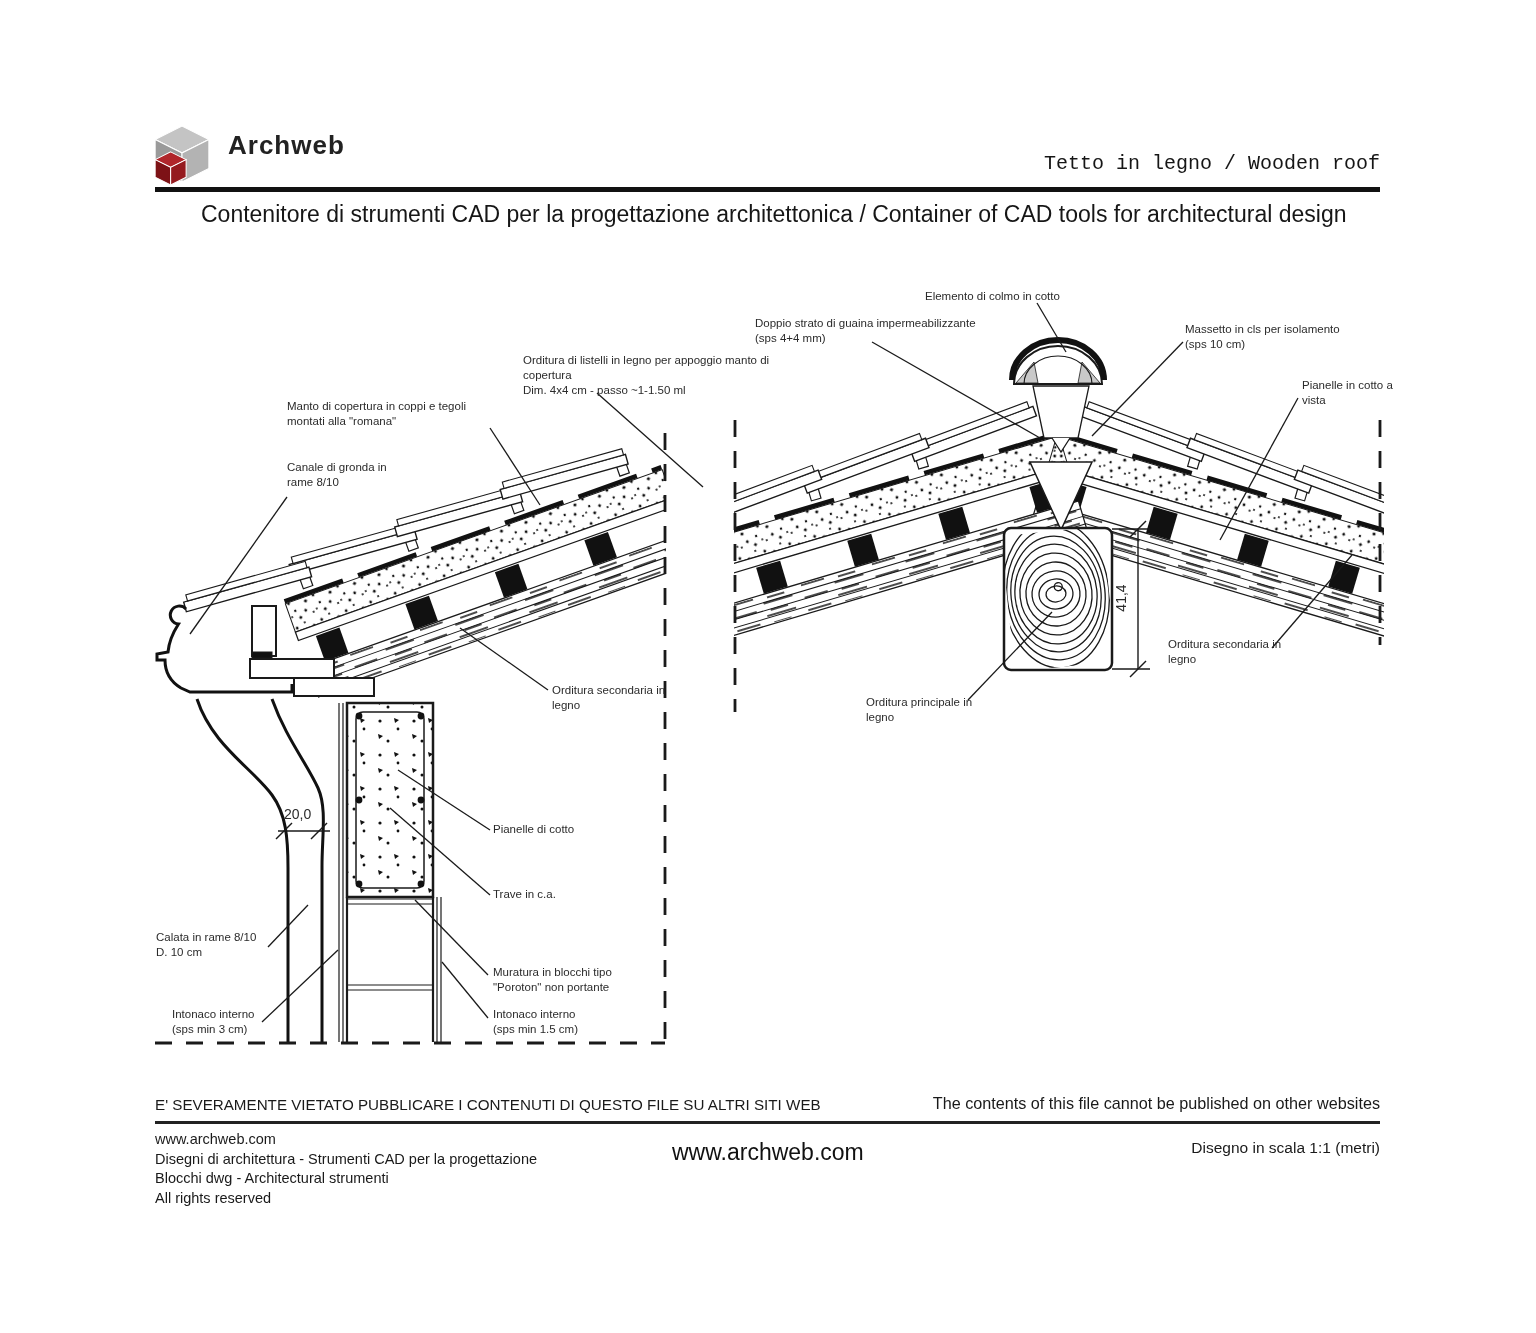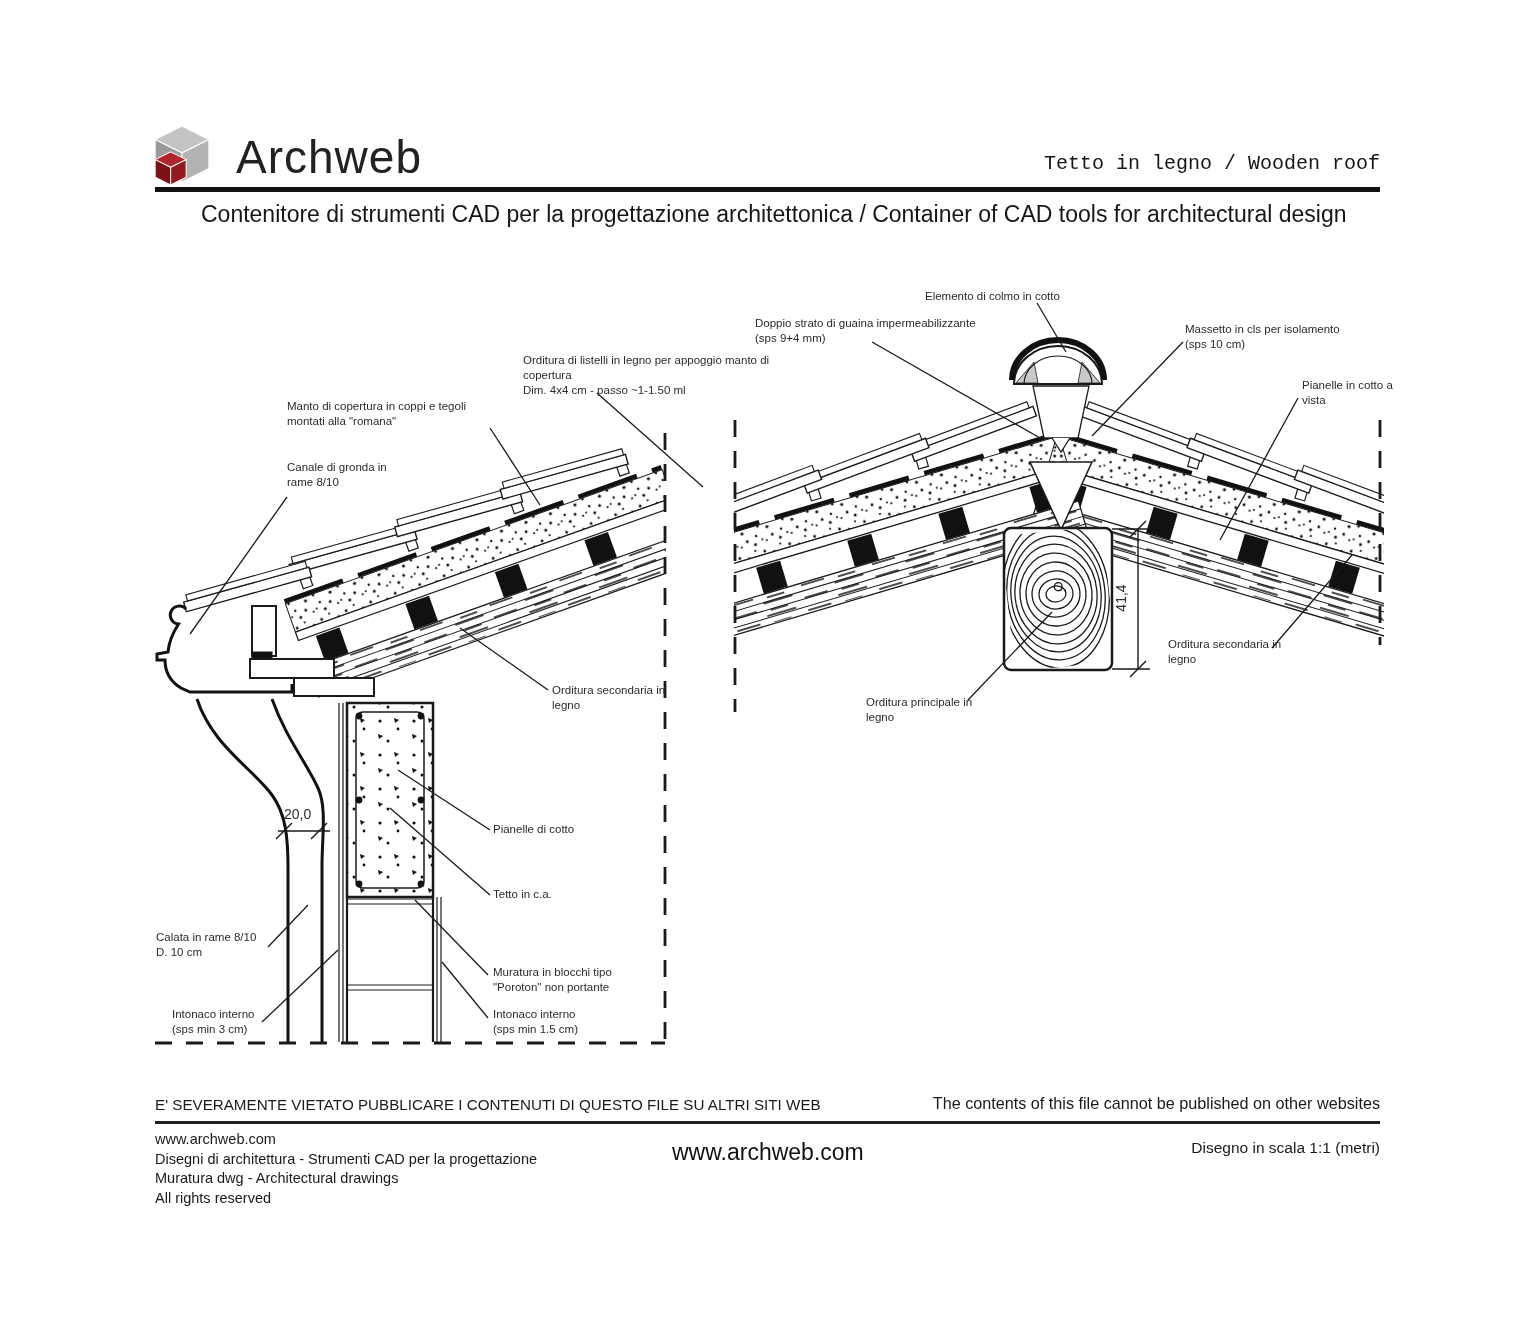--- a/index.html
+++ b/index.html
@@ -1,20 +1,20 @@
 <!DOCTYPE html>
 <html><head>
 <meta charset="utf-8">
 <style>
   html,body{margin:0;padding:0;background:#fff;}
   body{width:1536px;height:1333px;position:relative;overflow:hidden;
        font-family:"Liberation Sans",sans-serif;color:#1a1a1a;}
   .abs{position:absolute;}
   
-  #brand{left:228px;top:130px;font-size:46px;font-weight:normal;letter-spacing:1px;color:#222;margin-left:8px;}
+  #brand{left:228px;top:130px;font-size:26px;font-weight:bold;letter-spacing:1px;color:#222;}
   #topic{right:156px;top:152px;font-size:20px;color:#161616;font-family:Liberation Mono, monospace;}
   #rule-top{left:155px;top:187px;width:1225px;height:5px;background:#111;}
   #subtitle{left:155px;top:201px;width:1260px;font-size:23px;color:#161616;white-space:nowrap;margin-left:46px;}
   
   .dlabel{position:absolute;font-size:11.5px;line-height:1.3;color:#2b2b2b;white-space:pre-line;}
   .dim{position:absolute;font-size:14px;color:#2b2b2b;}
   #dim414{left:1121px;top:598px;transform:translate(-50%,-50%) rotate(-90deg);}
   
   #notice-it{left:155px;top:1096px;font-size:15.2px;text-align:center;}
   #notice-en{right:156px;top:1094px;font-size:16.2px;}
@@ -233,47 +233,47 @@
 
 <div class="dlabel" style="left:523px;top:353px">Orditura di listelli in legno per appoggio manto di
 copertura
 Dim. 4x4 cm - passo ~1-1.50 ml</div>
 <div class="dlabel" style="left:287px;top:399px">Manto di copertura in coppi e tegoli
 montati alla "romana"</div>
 <div class="dlabel" style="left:287px;top:460px">Canale di gronda in
 rame 8/10</div>
 <div class="dlabel" style="left:925px;top:289px">Elemento di colmo in cotto</div>
 <div class="dlabel" style="left:755px;top:316px">Doppio strato di guaina impermeabilizzante
-(sps 9+4 mm)</div>
+(sps 4+4 mm)</div>
 <div class="dlabel" style="left:1185px;top:322px">Massetto in cls per isolamento
 (sps 10 cm)</div>
 <div class="dlabel" style="left:1302px;top:378px">Pianelle in cotto a
 vista</div>
 <div class="dlabel" style="left:1168px;top:637px">Orditura secondaria in
 legno</div>
 <div class="dlabel" style="left:866px;top:695px">Orditura principale in
 legno</div>
 <div class="dlabel" style="left:552px;top:683px">Orditura secondaria in
 legno</div>
 <div class="dlabel" style="left:493px;top:822px">Pianelle di cotto</div>
-<div class="dlabel" style="left:493px;top:887px">Tetto in c.a.</div>
+<div class="dlabel" style="left:493px;top:887px">Trave in c.a.</div>
 <div class="dlabel" style="left:493px;top:965px">Muratura in blocchi tipo
 "Poroton" non portante</div>
 <div class="dlabel" style="left:493px;top:1007px">Intonaco interno
 (sps min 1.5 cm)</div>
 <div class="dlabel" style="left:156px;top:930px">Calata in rame 8/10
 D. 10 cm</div>
 <div class="dlabel" style="left:172px;top:1007px">Intonaco interno
 (sps min 3 cm)</div>
 <div class="dim" style="left:284px;top:806px">20,0</div>
 <div class="dim" id="dim414">41,4</div>
 
 <div class="abs" id="notice-it">E' SEVERAMENTE VIETATO PUBBLICARE I CONTENUTI DI QUESTO FILE SU ALTRI SITI WEB</div>
 <div class="abs" id="notice-en">The contents of this file cannot be published on other websites</div>
 <div class="abs" id="rule-bottom"></div>
 <div class="abs" id="info">
   <div>www.archweb.com</div>
   <div>Disegni di architettura - Strumenti CAD  per la progettazione</div>
-  <div>Muratura dwg - Architectural drawings</div>
+  <div>Blocchi dwg - Architectural strumenti</div>
   <div>All rights reserved</div>
 </div>
 <div class="abs" id="site-center">www.archweb.com</div>
 <div class="abs" id="scale-note">Disegno in scala 1:1 (metri)</div>
 
 </body></html>

